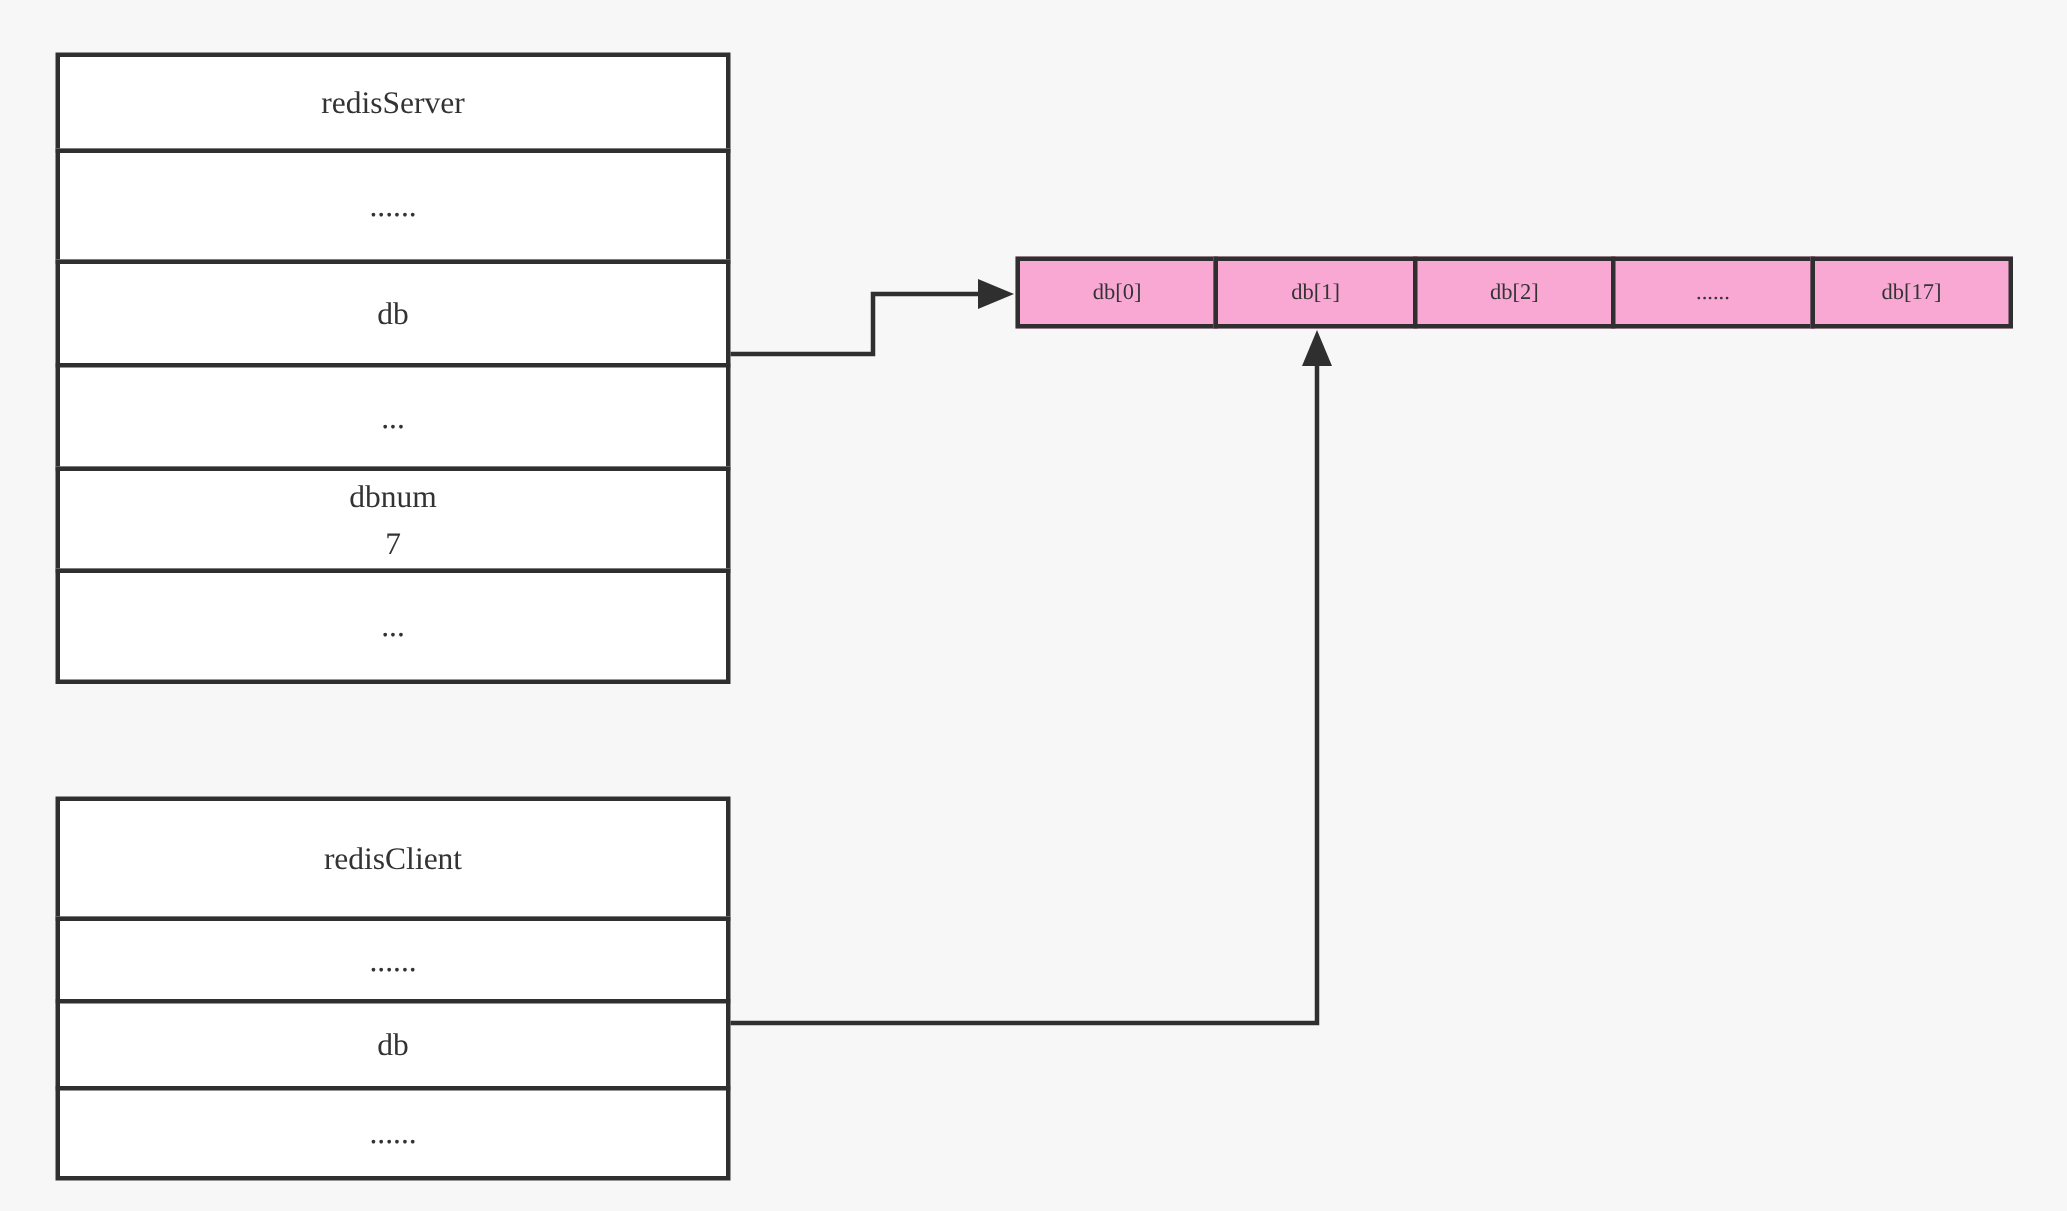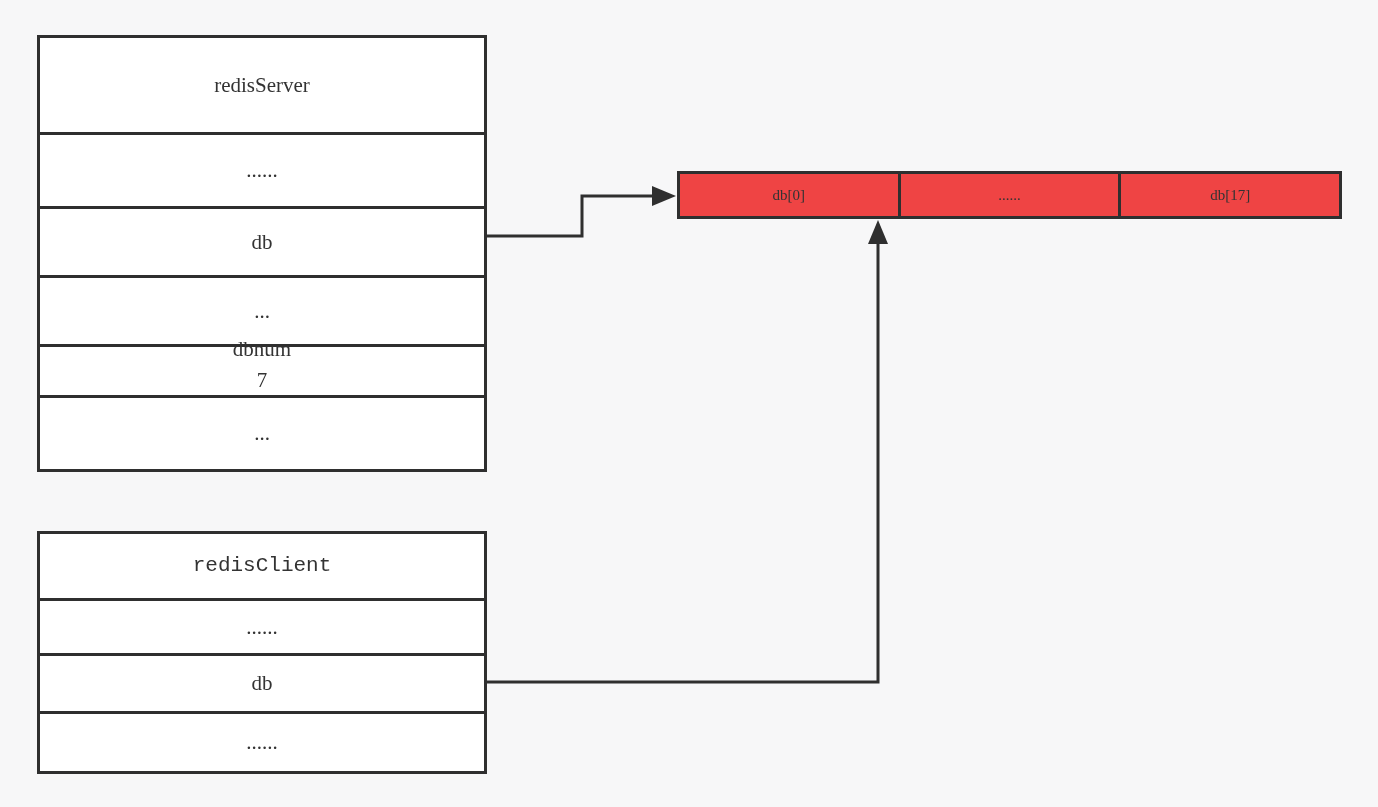--- a/index.html
+++ b/index.html
@@ -28,44 +28,44 @@
     display: flex;
     flex-direction: column;
     align-items: center;
     justify-content: center;
     font-size: 21px;
     line-height: 1.45;
     text-align: center;
   }
   .row + .row { margin-top: -3px; }
   
-  .struct-server .row:nth-child(1) { height: 100px; text-align: right; }
+  .struct-server .row:nth-child(1) { height: 67px; text-align: right; }
   .struct-server .row:nth-child(2) { height: 77px; }
   .struct-server .row:nth-child(3) { height: 72px; }
   .struct-server .row:nth-child(4) { height: 72px; }
-  .struct-server .row:nth-child(5) { height: 54px; justify-content: flex-end; }
+  .struct-server .row:nth-child(5) { height: 71px; }
   .struct-server .row:nth-child(6) { height: 77px; }
   
-  .struct-client .row:nth-child(1) { height: 70px; font-family: Liberation Mono, monospace; }
+  .struct-client .row:nth-child(1) { height: 83px; }
   .struct-client .row:nth-child(2) { height: 58px; }
   .struct-client .row:nth-child(3) { height: 61px; }
   .struct-client .row:nth-child(4) { height: 63px; }
   
   .db-array {
     position: absolute;
     left: 677px;
     top: 171px;
     width: 665px;
     height: 48px;
     display: flex;
   }
   .db-cell {
     flex: 1 1 0;
     border: 3px solid #2f2f2f;
-    background: #ef4444;
+    background: #f9a8d4;
     display: flex;
     align-items: center;
     justify-content: center;
     font-size: 15px;
   }
   .db-cell + .db-cell { margin-left: -3px; }
   
   .arrows {
     position: absolute;
     left: 0; top: 0;
@@ -123,20 +123,26 @@
     <div class="row">
       <span>......</span>
     </div>
   </div>
 
   <div class="db-array">
     <div class="db-cell">
       <span>db[0]</span>
     </div>
     <div class="db-cell">
+      <span>db[1]</span>
+    </div>
+    <div class="db-cell">
+      <span>db[2]</span>
+    </div>
+    <div class="db-cell">
       <span>......</span>
     </div>
     <div class="db-cell">
       <span>db[17]</span>
     </div>
   </div>
 
   <svg class="arrows" viewBox="0 0 1378 807" xmlns="http://www.w3.org/2000/svg">
 
     <g>

